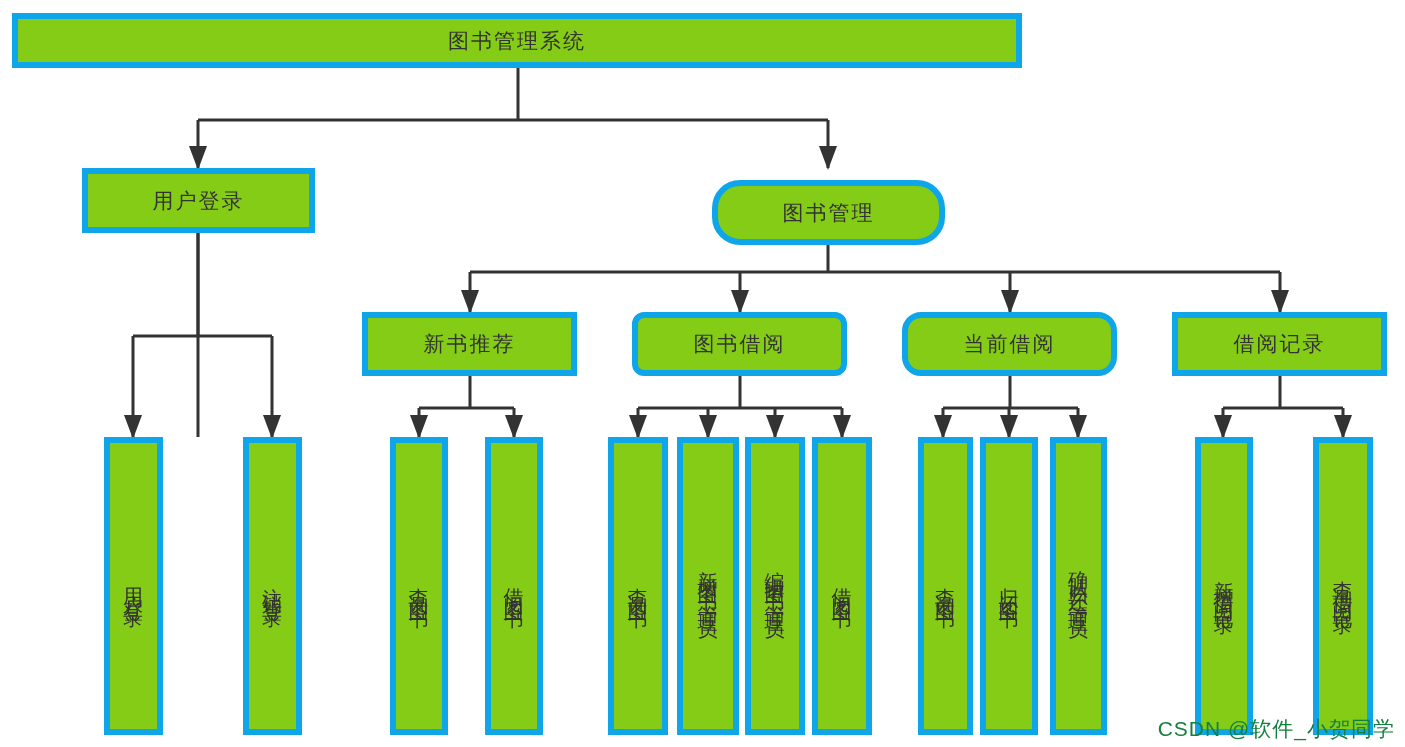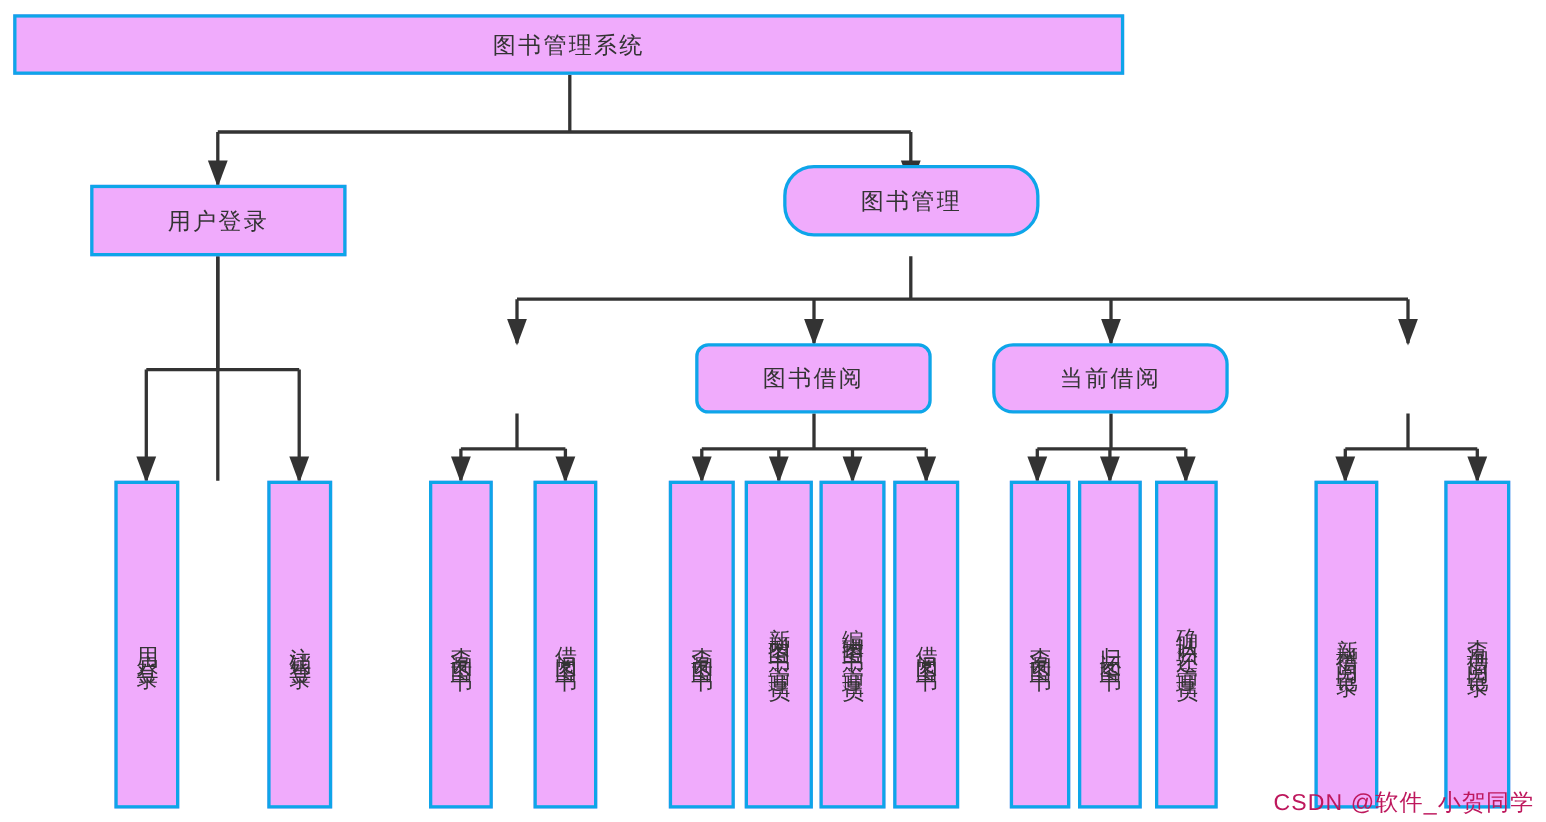--- a/index.html
+++ b/index.html
@@ -12,22 +12,22 @@
     font-family: "Liberation Sans", "DejaVu Sans", sans-serif;
   }
   #connectors {
     position: absolute;
     left: 0; top: 0;
     width: 1405px; height: 747px;
     z-index: 0;
   }
   .node {
     position: absolute;
-    background: #f0abfc;
-    border: 3px solid #0ea5e9;
+    background: #84cc16;
+    border: 6px solid #0ea5e9;
     box-sizing: border-box;
     display: flex;
     align-items: center;
     justify-content: center;
     color: #333333;
     z-index: 1;
   }
   .node.h {
     font-size: 21px;
     letter-spacing: 2px;
@@ -36,21 +36,21 @@
   .node.v {
     writing-mode: vertical-rl;
     text-orientation: mixed;
     font-size: 20px;
     letter-spacing: 7px;
     line-height: 1;
   }
   
   .root-box   { left: 12px;   top: 13px;  width: 1010px; height: 55px; }
   .user-login { left: 82px;   top: 168px; width: 233px;  height: 65px; }
-  .book-mgmt  { left: 712px;  top: 150px; width: 233px;  height: 65px; border-radius: 28px; }
+  .book-mgmt  { left: 712px;  top: 180px; width: 233px;  height: 65px; border-radius: 28px; }
   .new-rec    { left: 362px;  top: 312px; width: 215px;  height: 64px; }
   .borrow     { left: 632px;  top: 312px; width: 215px;  height: 64px; border-radius: 12px; }
   .current    { left: 902px;  top: 312px; width: 215px;  height: 64px; border-radius: 19px; }
   .records    { left: 1172px; top: 312px; width: 215px;  height: 64px; }
   
   .leaf { top: 437px; height: 298px; }
   .l1  { left: 104px;  width: 59px; }
   .l2  { left: 243px;  width: 59px; }
   .l3  { left: 390px;  width: 58px; }
   .l4  { left: 485px;  width: 58px; }
@@ -60,21 +60,21 @@
   .l8  { left: 812px;  width: 60px; }
   .l9  { left: 918px;  width: 55px; }
   .l10 { left: 980px;  width: 58px; }
   .l11 { left: 1050px; width: 57px; }
   .l12 { left: 1195px; width: 58px; }
   .l13 { left: 1313px; width: 60px; }
   #watermark {
     position: absolute;
     right: 10px;
     bottom: 4px;
-    color: #be185d;
+    color: #15803d;
     font-size: 21px;
     letter-spacing: 1px;
     z-index: 10;
     white-space: nowrap;
     text-align: right;
   }
 </style>
 </head>
 <body>
 
@@ -131,22 +131,24 @@
       <polygon points="1223,439 1214,415 1232,415"></polygon>
       <polygon points="1343,439 1334,415 1352,415"></polygon>
     </g>
   </svg>
 
   <div class="node h root-box">图书管理系统</div>
 
   <div class="node h user-login">用户登录</div>
   <div class="node h book-mgmt">图书管理</div>
 
+  <div class="node h new-rec">新书推荐</div>
   <div class="node h borrow">图书借阅</div>
   <div class="node h current">当前借阅</div>
+  <div class="node h records">借阅记录</div>
 
   <div class="node v leaf l1">用户登录</div>
   <div class="node v leaf l2">注销登录</div>
 
   <div class="node v leaf l3">查询图书</div>
   <div class="node v leaf l4">借阅图书</div>
 
   <div class="node v leaf l5">查询图书</div>
   <div class="node v leaf l6">新增图书（管理员）</div>
   <div class="node v leaf l7">编辑图书（管理员）</div>

